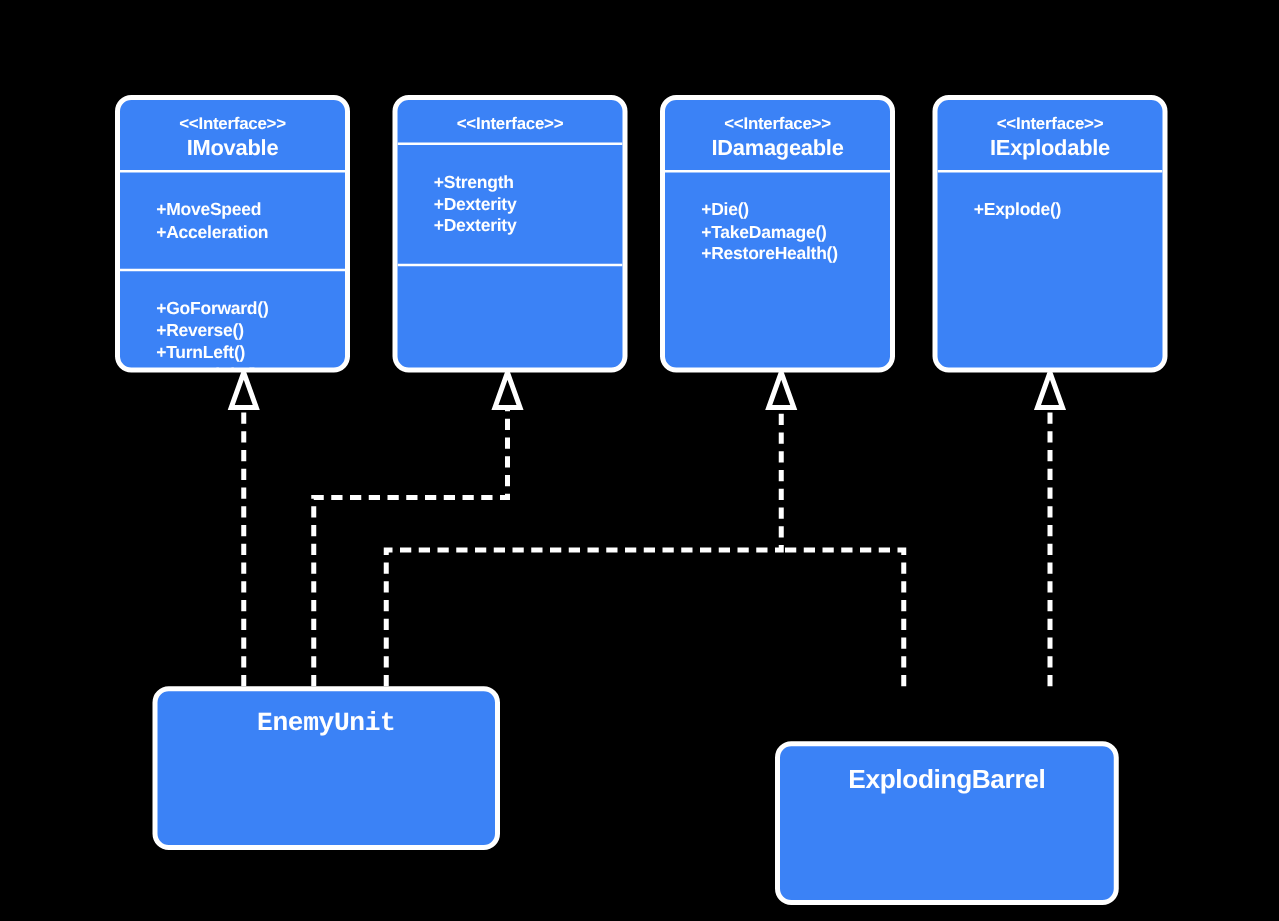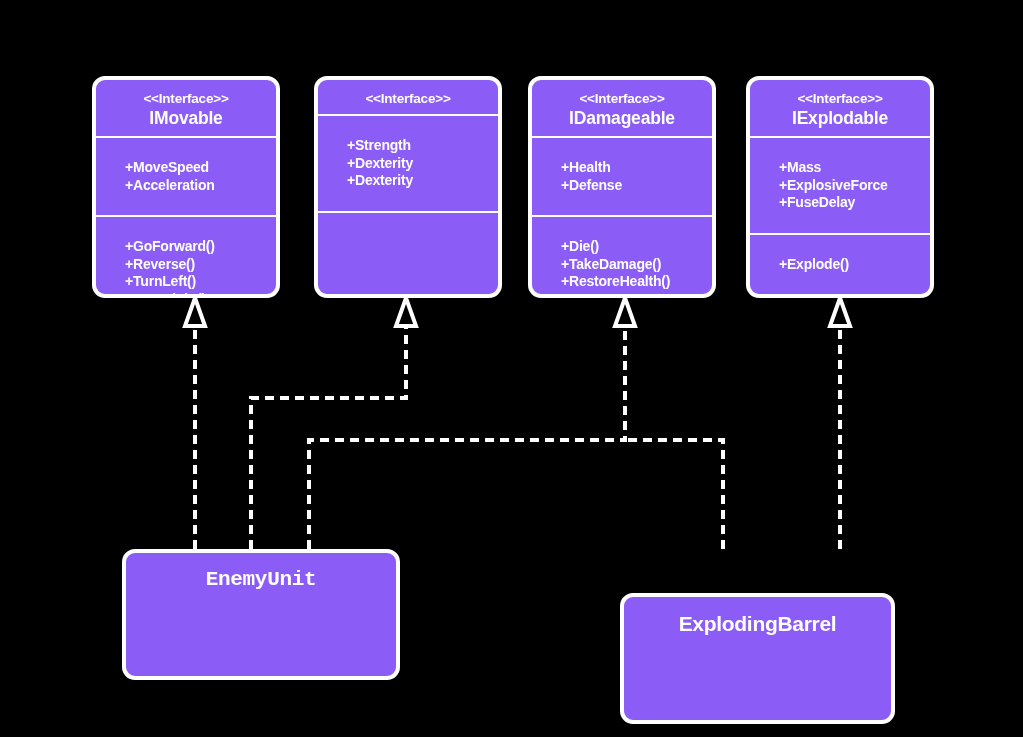--- a/index.html
+++ b/index.html
@@ -22,21 +22,21 @@
     position: absolute;
     left: 0;
     top: 0;
     width: 1023px;
     height: 737px;
     pointer-events: none;
   }
   .uml-node {
     position: absolute;
     box-sizing: border-box;
-    background: #8b5cf6;
+    background: #3b82f6;
     border: 4px solid #ffffff;
     border-radius: 13px;
     overflow: hidden;
   }
   .compartment {
     box-sizing: border-box;
     padding: 0;
   }
   .compartment.divided {
     border-top: 2px solid #ffffff;
@@ -150,44 +150,31 @@
     </div>
   </div>
 
   <div class="uml-node" style="left:528px; top:76px; width:188px; height:222px;">
     <div class="compartment head">
       <div class="stereotype">&lt;&lt;Interface&gt;&gt;</div>
       <div class="type-name">IDamageable</div>
     </div>
     <div class="compartment divided">
       <ul class="member-list">
-        <li>+Health</li>
-        <li>+Defense</li>
-      </ul>
-    </div>
-    <div class="compartment divided">
-      <ul class="member-list">
         <li>+Die()</li>
         <li>+TakeDamage()</li>
         <li>+RestoreHealth()</li>
       </ul>
     </div>
   </div>
 
   <div class="uml-node" style="left:746px; top:76px; width:188px; height:222px;">
     <div class="compartment head">
       <div class="stereotype">&lt;&lt;Interface&gt;&gt;</div>
       <div class="type-name">IExplodable</div>
-    </div>
-    <div class="compartment divided">
-      <ul class="member-list">
-        <li>+Mass</li>
-        <li>+ExplosiveForce</li>
-        <li>+FuseDelay</li>
-      </ul>
     </div>
     <div class="compartment divided">
       <ul class="member-list">
         <li>+Explode()</li>
       </ul>
     </div>
   </div>
 
   <div class="uml-node" style="left:122px; top:549px; width:278px; height:131px;font-family:Liberation Mono, monospace;">
     <div class="concrete-title">EnemyUnit</div>

